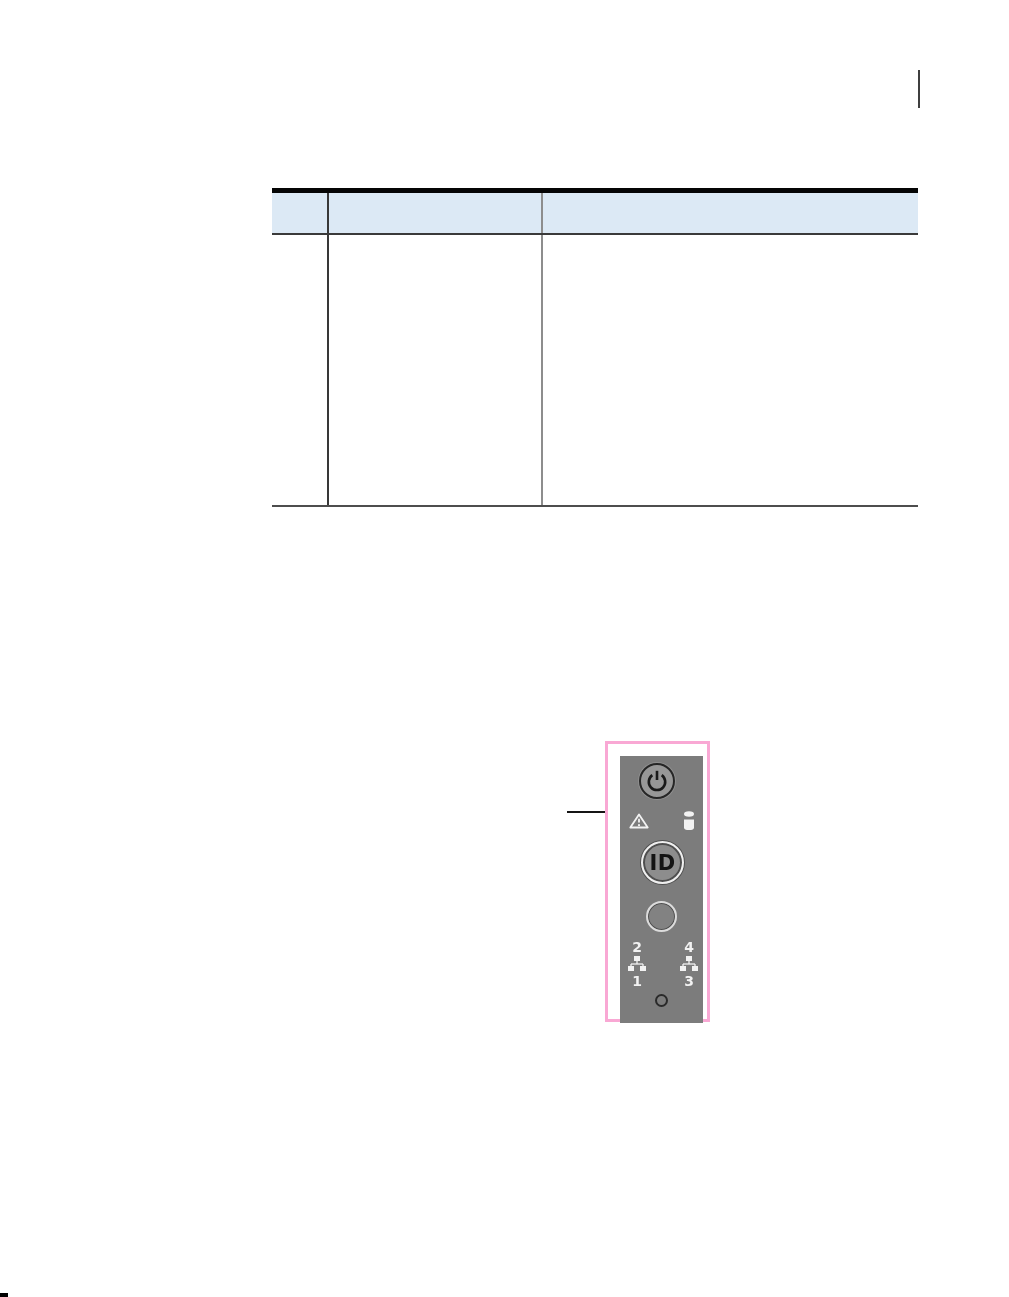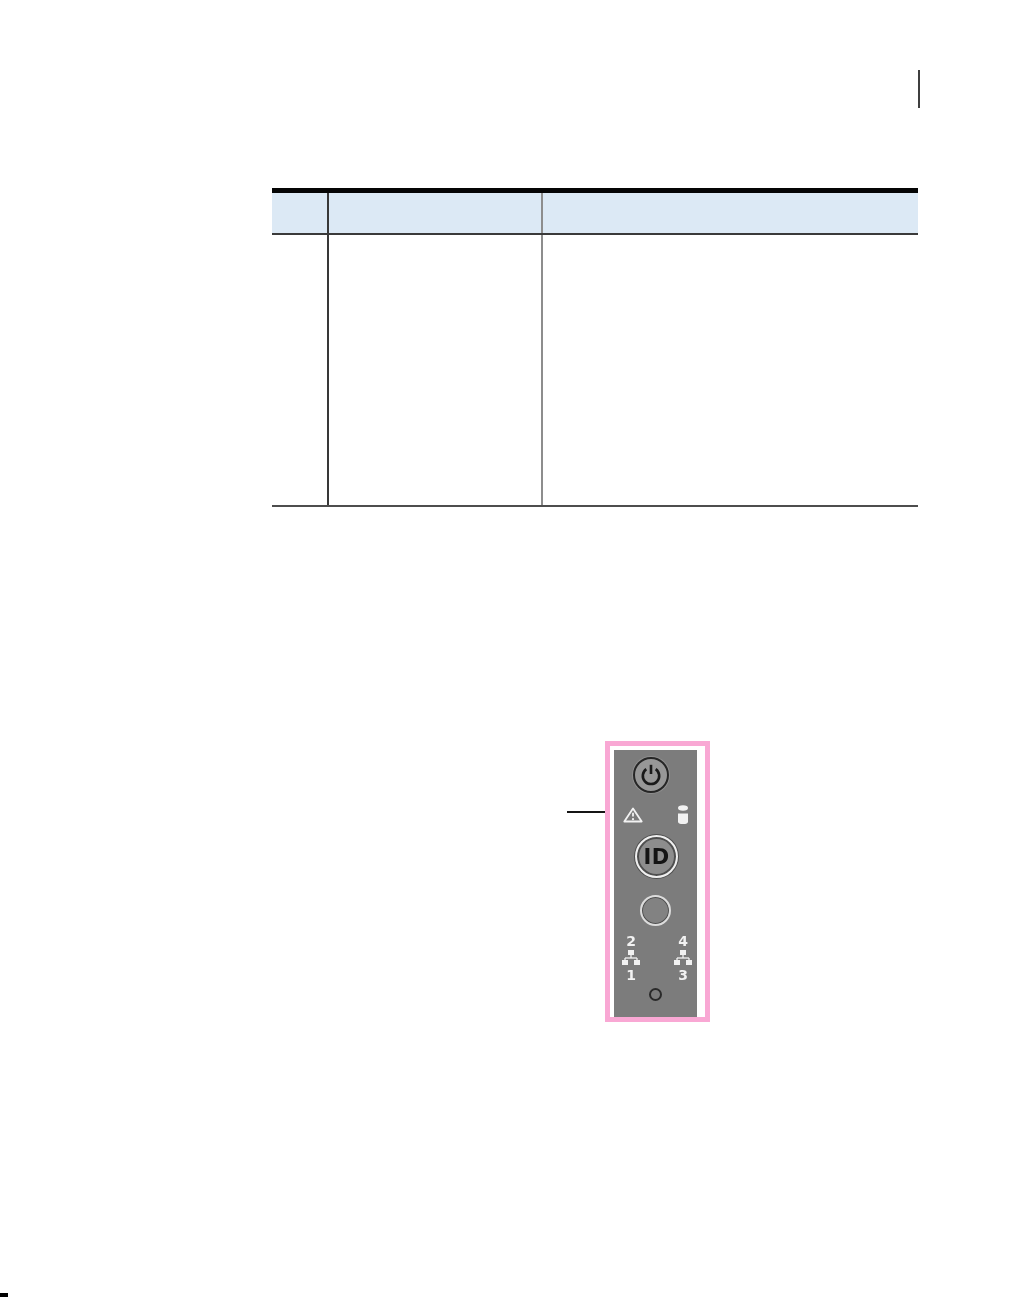--- a/index.html
+++ b/index.html
@@ -48,23 +48,23 @@
   .leader-line {
     position: absolute;
     left: 567px; top: 811px;
     width: 41px; height: 2px;
     background: #151515;
   }
   .panel-frame {
     position: absolute;
     left: 605px; top: 741px;
     width: 105px; height: 281px;
-    border: 5px solid #f9a8d4;
+    border: 3px solid #f9a8d4;
     background: #ffffff;
-    padding: 4px;
+    padding: 12px;
     box-sizing: border-box;
   }
   .panel-face {
     position: relative;
     width: 83px; height: 267px;
     background: #7c7c7c;
   }
   .panel-face > * { position: absolute; }
 
   .power-btn {

